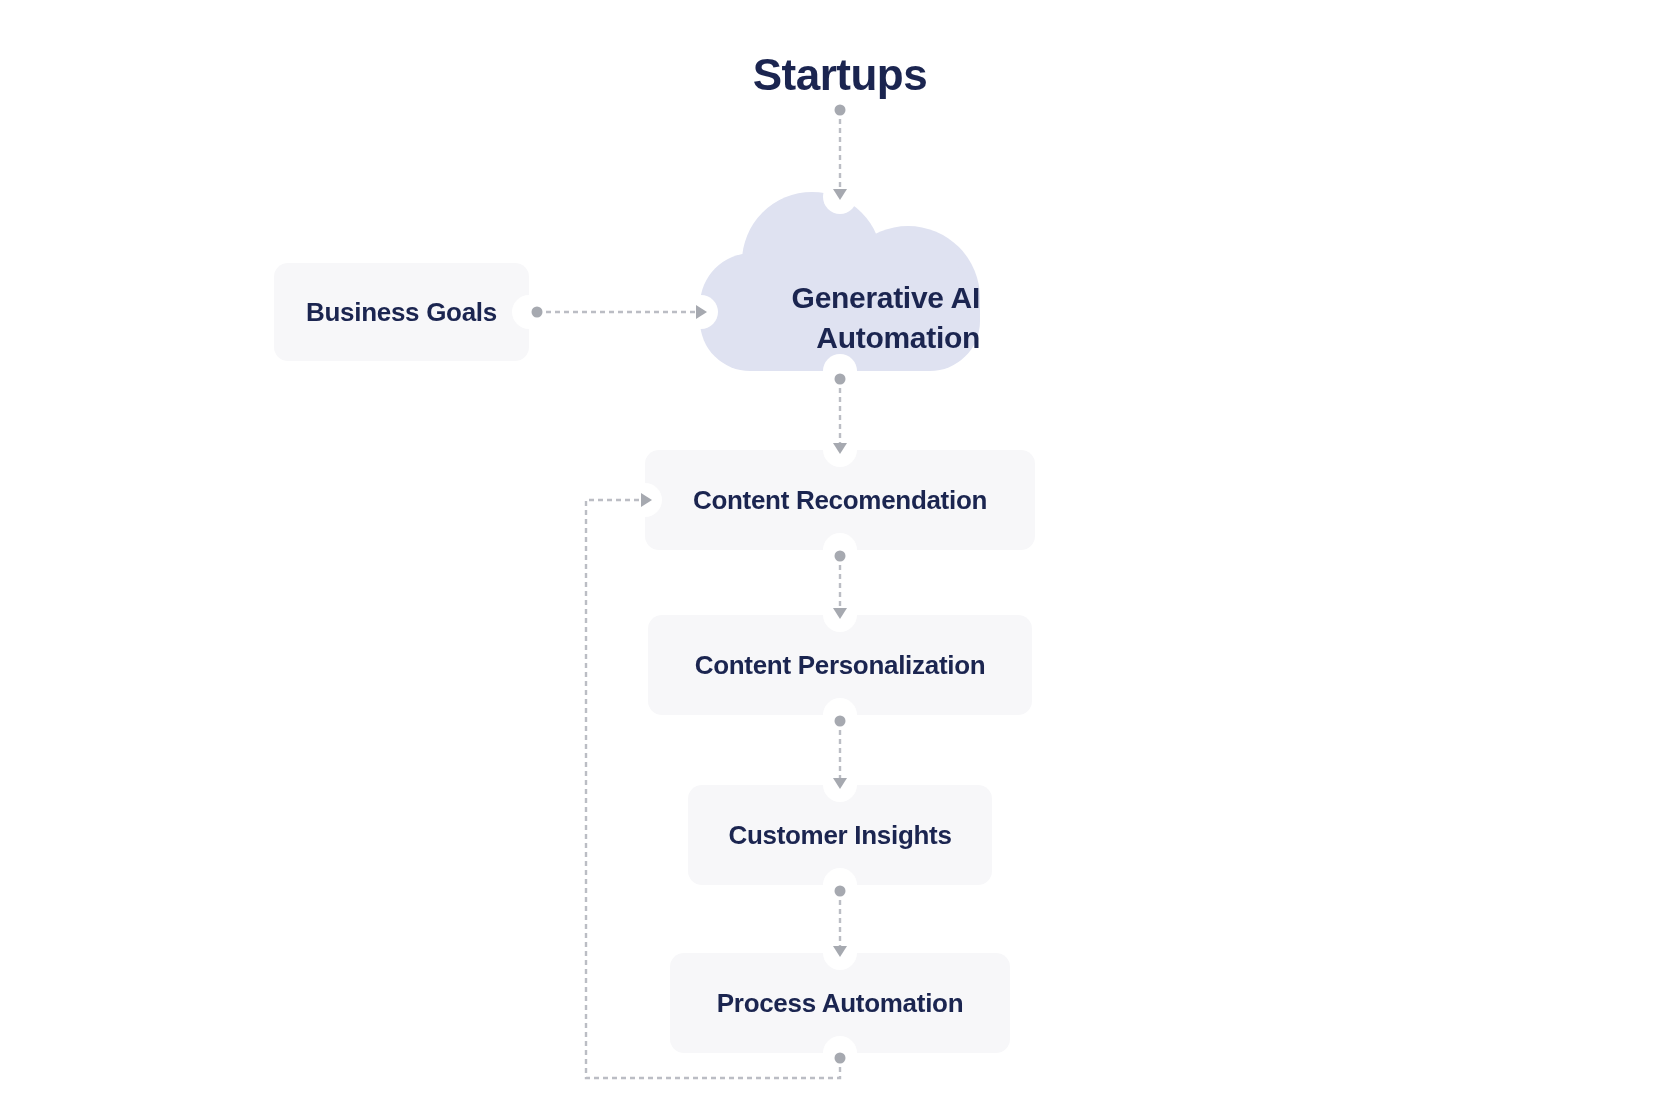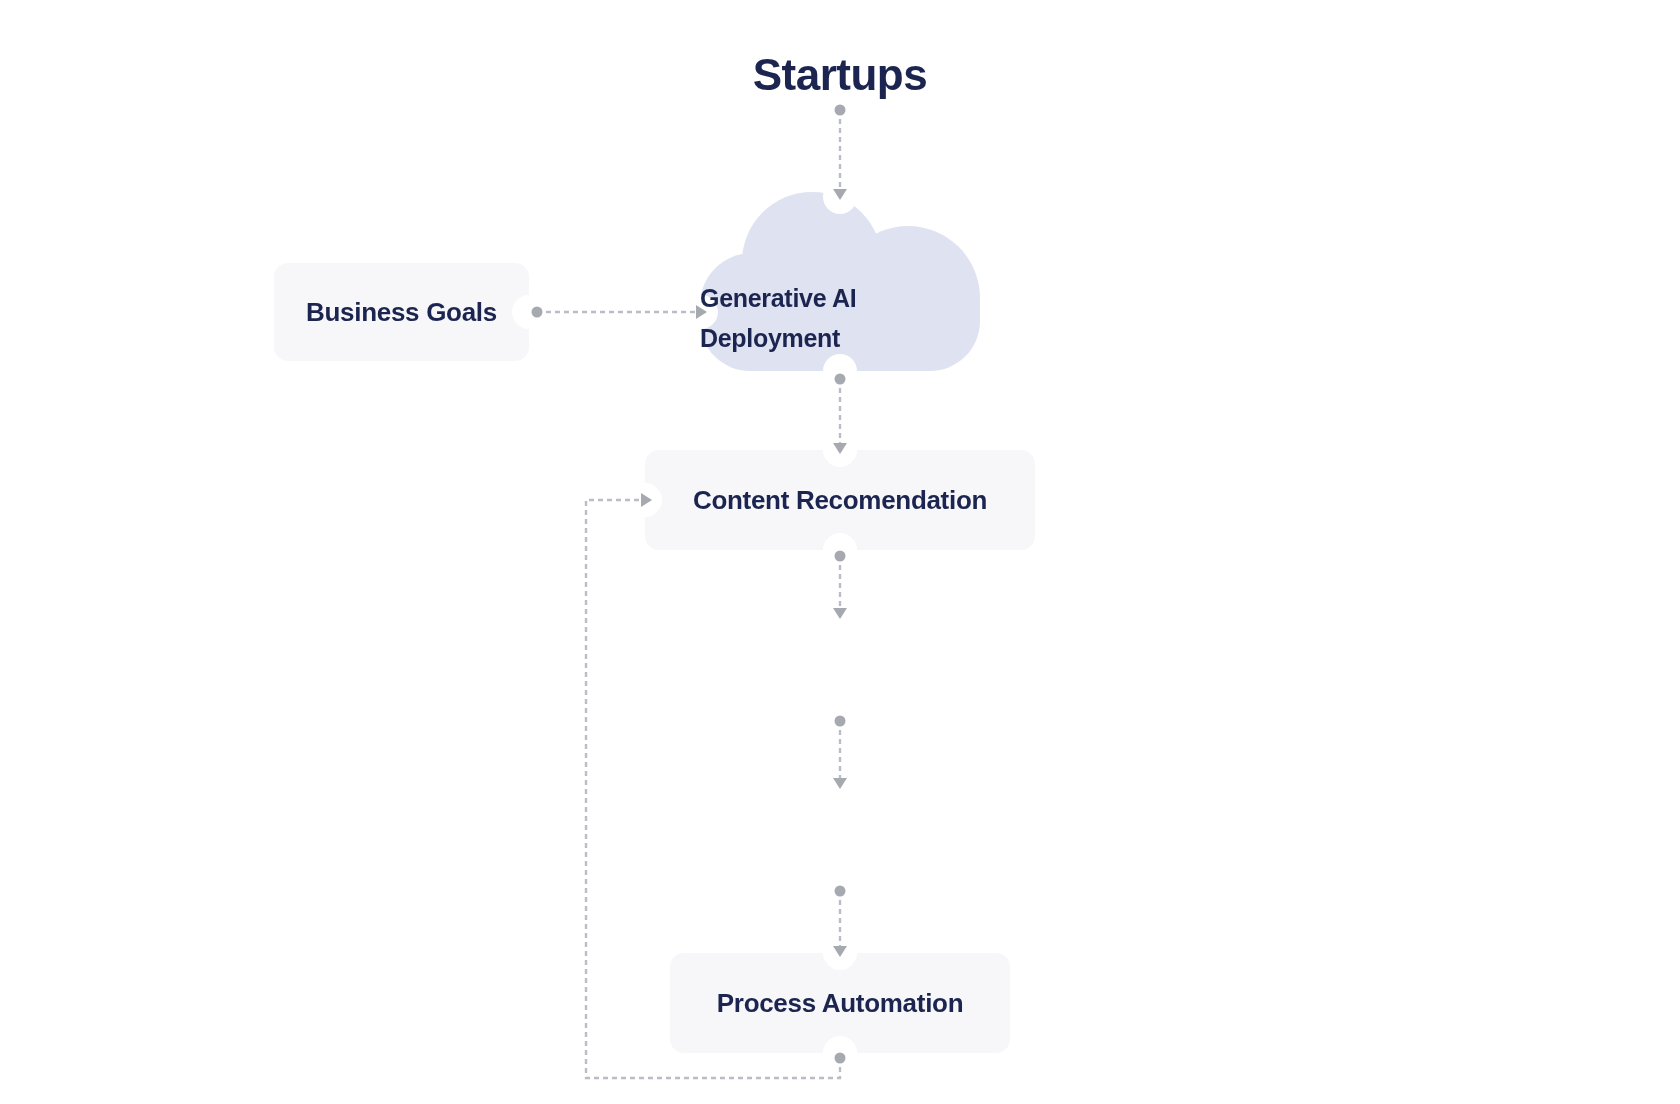--- a/index.html
+++ b/index.html
@@ -67,41 +67,47 @@
     stroke-dasharray:5 4;
     fill:none;
   }
   .dot{fill:var(--marker);}
   .head{fill:var(--marker);}
   .cloud-label{
     position:absolute;
     left:700px;
     top:278px;
     width:280px;
-    text-align:left;
-    font-size:25px;
+    text-align:right;
+    font-size:30px;
     font-weight:700;
     letter-spacing:-0.3px;
     line-height:40px;
     color:var(--navy);
     z-index:3;
   }
 </style>
 </head>
 <body>
 
 <div class="canvas">
 
   <h1 class="diagram-title">Startups</h1>
 
   <div class="node node-business-goals">
     <span>Business Goals</span>
   </div>
   <div class="node node-product">
     <span>Content Recomendation</span>
+  </div>
+  <div class="node node-content">
+    <span>Content Personalization</span>
+  </div>
+  <div class="node node-customer">
+    <span>Customer Insights</span>
   </div>
   <div class="node node-process">
     <span>Process Automation</span>
   </div>
 
   <svg class="diagram-layer" width="1680" height="1104" viewBox="0 0 1680 1104" xmlns="http://www.w3.org/2000/svg">
 
     <g>
       <circle class="cloud-part" cx="812" cy="262" r="70"></circle>
       <circle class="cloud-part" cx="752" cy="305" r="52"></circle>
@@ -163,16 +169,16 @@
 
     <g>
       <polyline class="dash" points="840,1058 840,1078 586,1078 586,500 641,500"></polyline>
       <circle class="dot" cx="840" cy="1058" r="5.5"></circle>
       <path class="head" d="M641 493 L641 507 L652 500 Z"></path>
     </g>
   </svg>
 
   <div class="cloud-label">
     <div>Generative AI</div>
-    <div>Deployment</div>
+    <div>Automation</div>
   </div>
 
 </div>
 
 </body></html>

